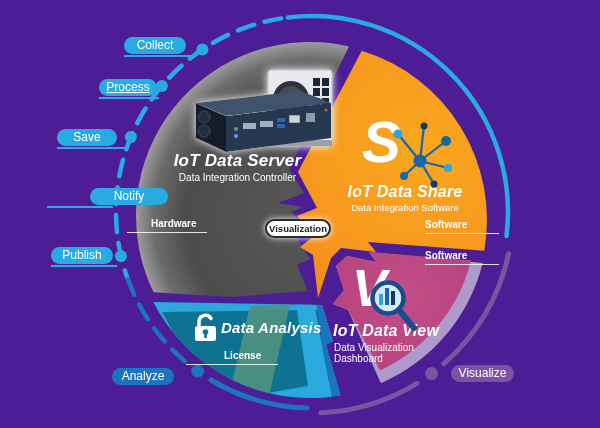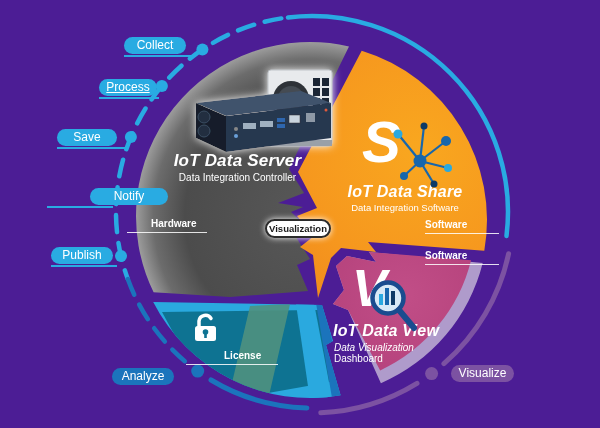--- a/index.html
+++ b/index.html
@@ -163,25 +163,26 @@
   <div class="tag-line" style="left:425px;top:264px;width:74px;"></div>
   <div class="big-letter" style="left:352px;top:258px;font-size:52px;">V</div>
   <svg class="logo-ico" style="left:368px;top:278px;" width="58" height="58" viewBox="0 0 58 58">
     <circle cx="20" cy="20" r="15.5" fill="#D8E9F6" stroke="#1A4C8F" stroke-width="4.5"></circle>
     <rect x="11" y="16" width="4" height="11" fill="#2AA9DF"></rect>
     <rect x="17" y="10" width="4" height="17" fill="#1766AC"></rect>
     <rect x="23" y="13" width="4" height="14" fill="#0D3A66"></rect>
     <line x1="31" y1="32" x2="46" y2="50" stroke="#1A4C8F" stroke-width="6" stroke-linecap="round"></line>
   </svg>
   <div class="seg-text seg-title" style="left:333px;top:322px;font-size:16px;">IoT Data View</div>
-  <div class="seg-text seg-sub" style="left:334px;top:342px;font-size:10px;font-style:italic;">Data Visualization</div>
+  <div class="seg-text seg-sub" style="left:334px;top:342px;font-size:10px;">Data Visualization</div>
   <div class="seg-text seg-sub" style="left:334px;top:353px;font-size:10px;">Dashboard</div>
 
   <svg class="logo-ico" style="left:193px;top:312px;" width="26" height="30" viewBox="0 0 26 30">
     <path d="M6,14 V9 a6.5,6.5 0 0 1 12,-2.5" fill="none" stroke="#fff" stroke-width="3.5" stroke-linecap="round"></path>
     <rect x="2" y="14" width="21" height="15" rx="2.5" fill="#fff"></rect>
     <circle cx="12.5" cy="20" r="2.8" fill="#0E7392"></circle>
     <rect x="11.2" y="20" width="2.6" height="6" fill="#0E7392"></rect>
   </svg>
+  <div class="seg-text seg-title" style="left:221px;top:319px;font-size:15px;">Data Analysis</div>
   <div class="seg-text seg-tag" style="left:224px;top:350px;">License</div>
   <div class="tag-line" style="left:186px;top:364px;width:92px;"></div>
 
 </div>
 
 </body></html>

